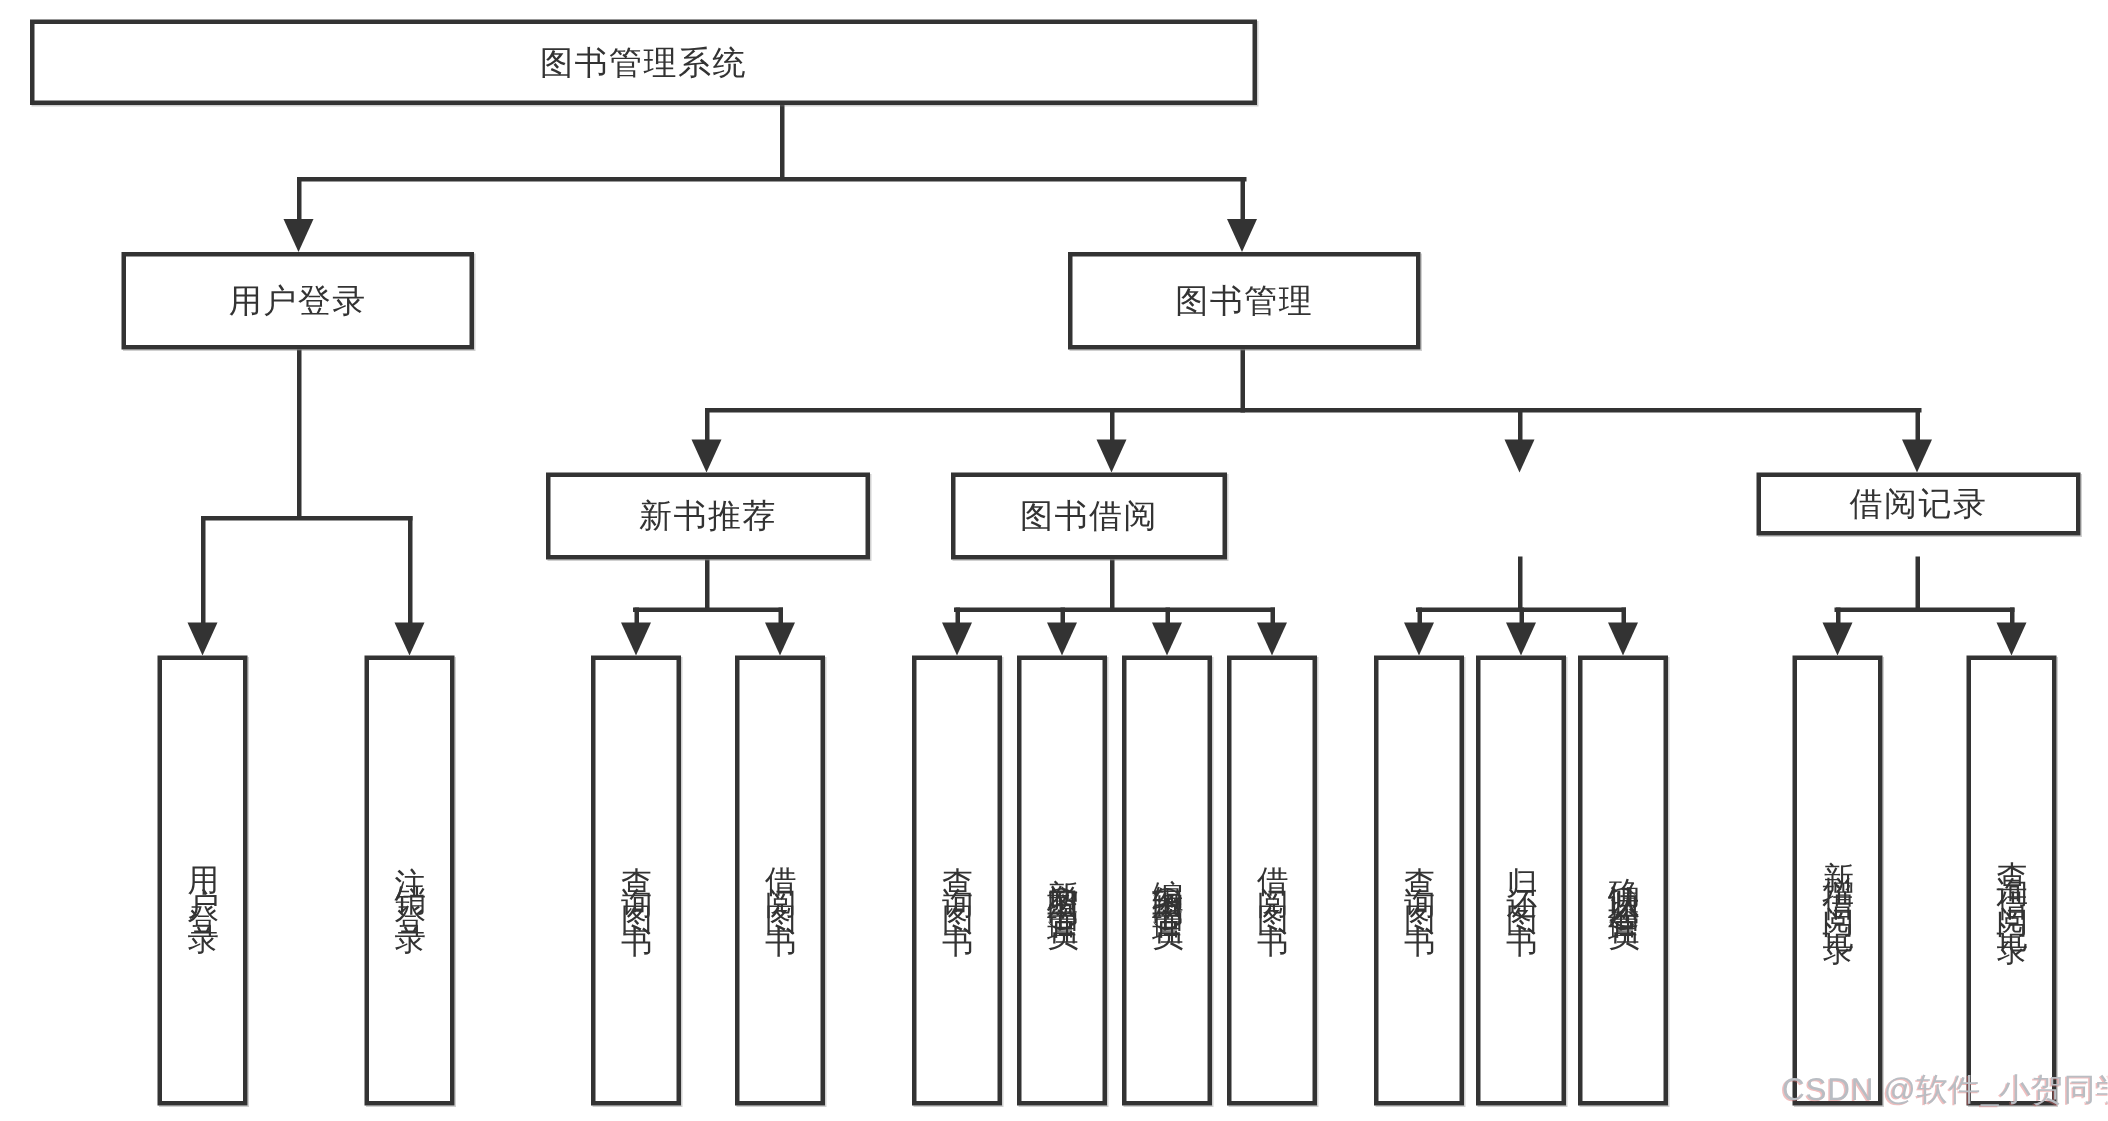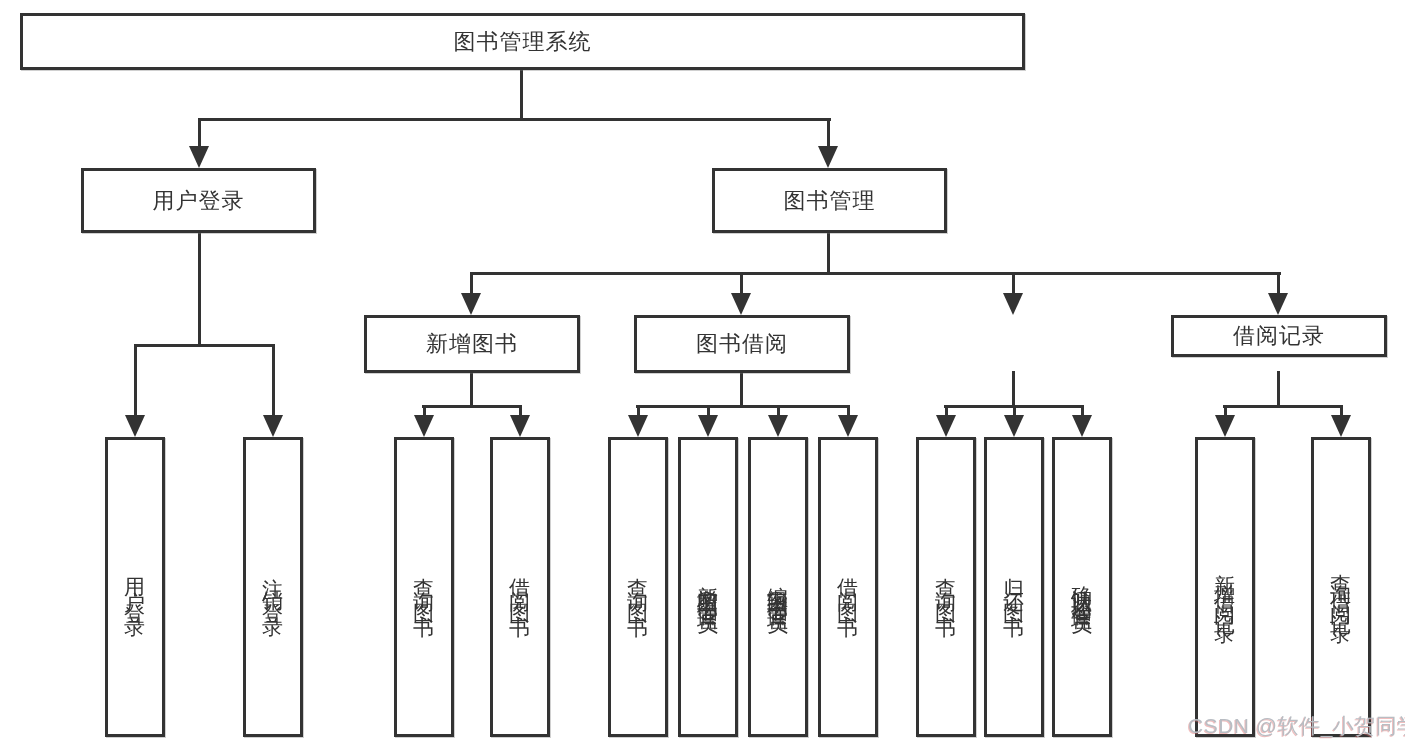--- a/index.html
+++ b/index.html
@@ -94,25 +94,25 @@
   <div class="arrow" style="left:628px;  top:415px;"></div>
   <div class="arrow" style="left:698px;  top:415px;"></div>
   <div class="arrow" style="left:768px;  top:415px;"></div>
   <div class="arrow" style="left:838px;  top:415px;"></div>
   <div class="arrow" style="left:936px;  top:415px;"></div>
   <div class="arrow" style="left:1004px; top:415px;"></div>
   <div class="arrow" style="left:1072px; top:415px;"></div>
   <div class="arrow" style="left:1215px; top:415px;"></div>
   <div class="arrow" style="left:1331px; top:415px;"></div>
 
-  <div class="node h" style="left:20px;  top:13px;  width:1005px; height:57px;">图书管理系统</div>
+  <div class="node h" style="left:20px;  top:13px;  width:818px; height:57px;">图书管理系统</div>
   <div class="node h" style="left:81px;  top:168px; width:235px;  height:65px;">用户登录</div>
   <div class="node h" style="left:712px; top:168px; width:235px;  height:65px;">图书管理</div>
-  <div class="node h" style="left:364px;  top:315px; width:216px; height:58px;">新增图书</div>
-  <div class="node h" style="left:634px;  top:315px; width:216px; height:58px;">图书借阅</div>
+  <div class="node h" style="left:364px;  top:315px; width:216px; height:58px;">新书推荐</div>
+  <div class="node h" style="left:634px;  top:315px; width:184px; height:58px;">图书借阅</div>
   <div class="node h" style="left:1171px; top:315px; width:216px; height:42px;">借阅记录</div>
 
   <div class="node leaf" style="left:105px;">用户登录</div>
   <div class="node leaf" style="left:243px;">注销登录</div>
   <div class="node leaf" style="left:394px;">查询图书</div>
   <div class="node leaf" style="left:490px;">借阅图书</div>
   <div class="node leaf" style="left:608px;">查询图书</div>
   <div class="node leaf dense" style="left:678px;">新增图书（管理员）</div>
   <div class="node leaf dense" style="left:748px;">编辑图书（管理员）</div>
   <div class="node leaf" style="left:818px;">借阅图书</div>

